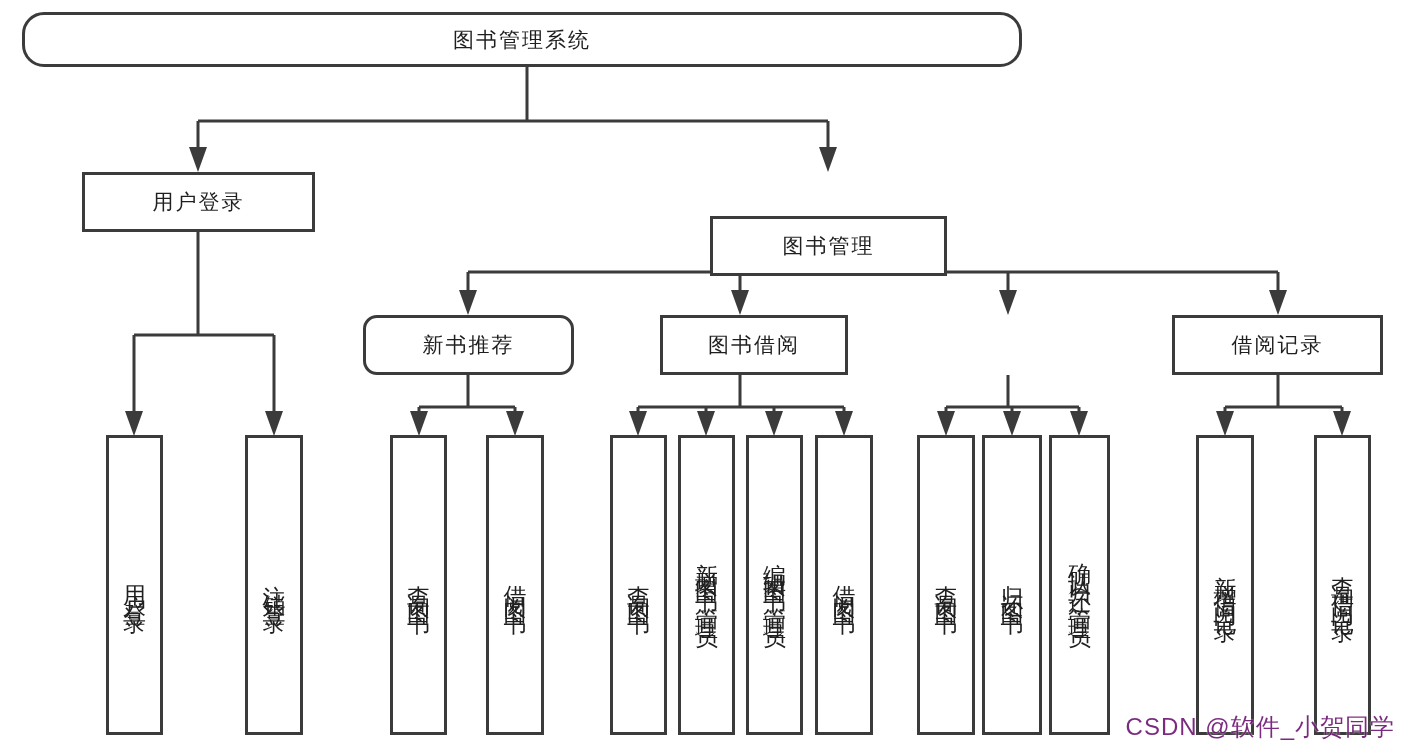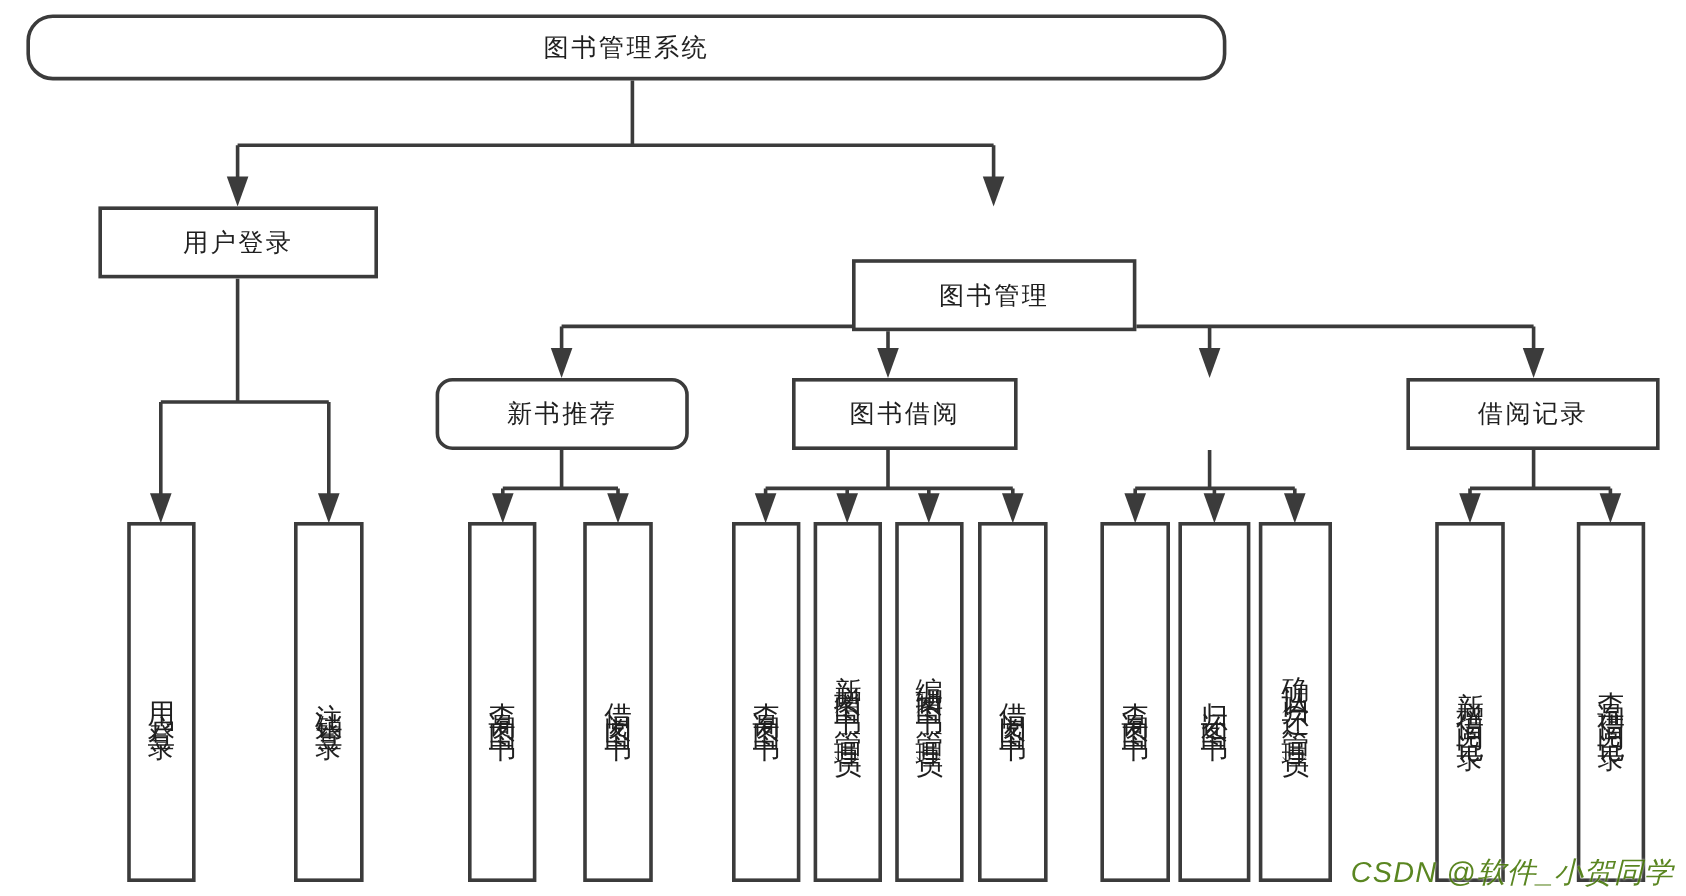--- a/index.html
+++ b/index.html
@@ -44,26 +44,25 @@
     font-size: 23px;
     letter-spacing: 9px;
     line-height: 1;
   }
   .watermark {
     position: absolute;
     right: 10px;
     bottom: 4px;
     font-size: 24px;
     letter-spacing: 1px;
-    color: #4d7c0f;
+    color: #701a75;
     opacity: 0.92;
     z-index: 10;
     white-space: nowrap;
     text-shadow: 0 0 2px #ffffff;
-    font-style: italic;
   }
 </style>
 </head>
 <body>
 
 <div class="canvas">
 
   <svg class="connectors" viewBox="0 0 1405 747" xmlns="http://www.w3.org/2000/svg">
     <g stroke="#3b3b3b" stroke-width="3" fill="none">
 

